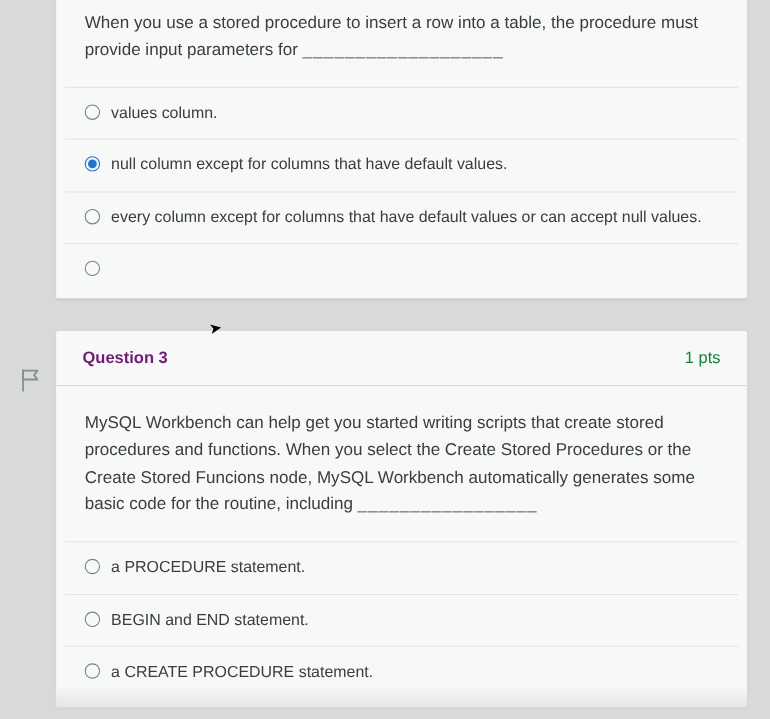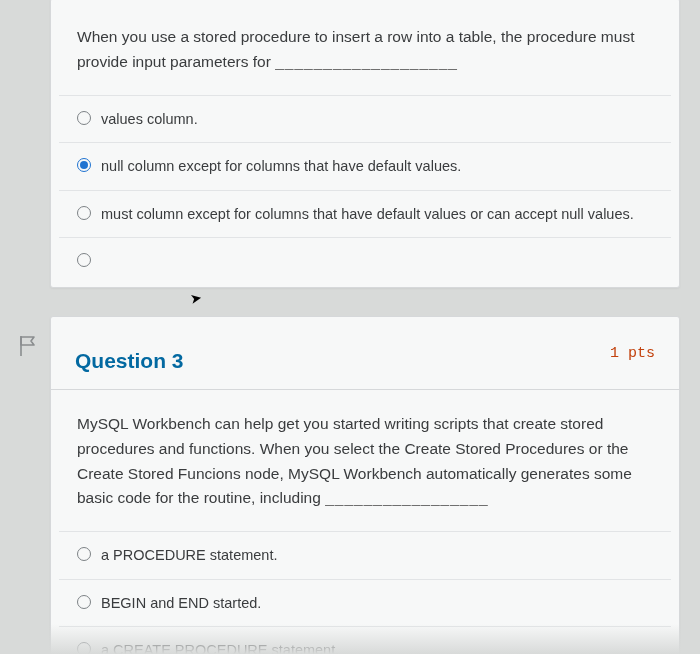--- a/index.html
+++ b/index.html
@@ -19,29 +19,27 @@
       box-shadow: 0 1px 2px rgba(0,0,0,0.05);
     }
     .q-header {
       display: flex;
       justify-content: space-between;
       align-items: center;
       padding: 16px 24px;
       border-bottom: 1px solid #d6d8da;
     }
     .q-title {
-      font-size: 21px;
+      font-size: 15px;
       font-weight: 700;
-      color: #0369a1;
-      margin-top: 16px;
+      color: #701a75;
     }
     .q-pts {
       font-size: 15px;
-      color: #c2410c;
-      font-family: Liberation Mono, monospace;
+      color: #15803d;
     }
     .q-stem {
       padding: 22px 26px 20px 26px;
       font-size: 15.5px;
       line-height: 1.6;
       color: #3a3c3e;
     }
     .blank { letter-spacing: 1px; color:#666; }
     .options {
       padding: 0 8px 8px 8px;
@@ -81,21 +79,21 @@
       color: #000;
       transform: rotate(-10deg);
     }
     .flag-icon {
       position: absolute;
       left: 18px; top: 335px;
     }
     .flag-icon svg { display:block; }
     
     .card.first { margin-top: -2px; }
-    .card.first .q-stem { padding-top: 26px; }
+    .card.first .q-stem { padding-top: 10px; }
     .faded-bottom {
       position: absolute;
       left:0; right:0; bottom:0; height:30px;
       background: linear-gradient(to bottom, rgba(216,218,217,0), #d8dad9);
       pointer-events:none;
     }
   </style>
 </head>
 <body>
 
@@ -107,21 +105,21 @@
     <label class="option">
       <span class="radio"></span>
       <span>values column.</span>
     </label>
     <label class="option">
       <span class="radio selected"></span>
       <span>null column except for columns that have default values.</span>
     </label>
     <label class="option">
       <span class="radio"></span>
-      <span>must column except for columns that have default values or can accept null values.</span>
+      <span>every column except for columns that have default values or can accept null values.</span>
     </label>
     <label class="option">
       <span class="radio"></span>
     </label>
   </div>
 </div>
 
 <span class="cursor">➤</span>
 
 <span class="flag-icon">
@@ -139,21 +137,21 @@
   <div class="q-stem">
     <span>MySQL Workbench can help get you started writing scripts that create stored procedures and functions. When you select the Create Stored Procedures or the Create Stored Funcions node, MySQL Workbench automatically generates some basic code for the routine, including </span><span class="blank">_________________</span>
   </div>
   <div class="options">
     <label class="option">
       <span class="radio"></span>
       <span>a PROCEDURE statement.</span>
     </label>
     <label class="option">
       <span class="radio"></span>
-      <span>BEGIN and END started.</span>
+      <span>BEGIN and END statement.</span>
     </label>
     <label class="option">
       <span class="radio"></span>
       <span>a CREATE PROCEDURE statement.</span>
     </label>
 
   </div>
 </div>
 
 <div class="faded-bottom"></div>

